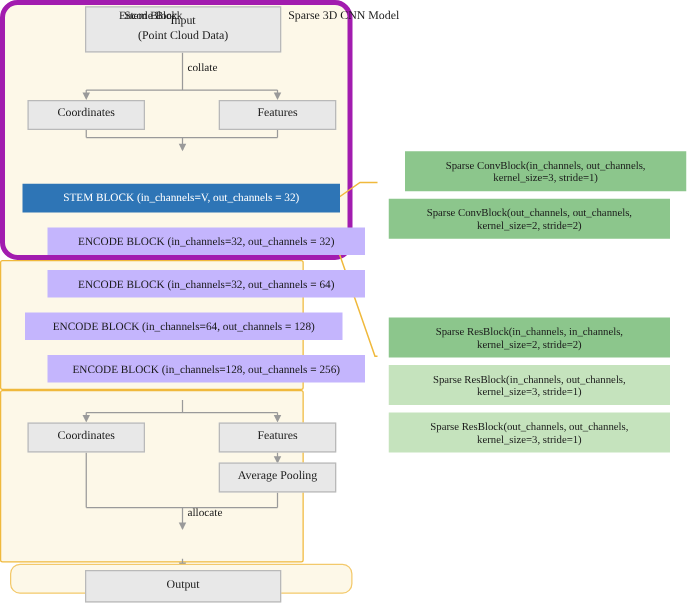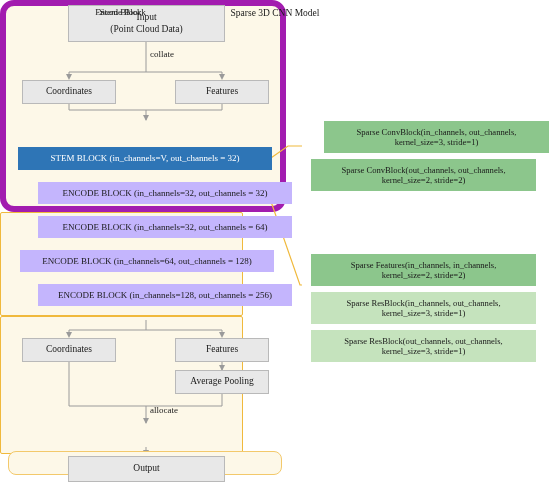--- a/index.html
+++ b/index.html
@@ -30,21 +30,21 @@
   }
   
   .grey-box {
     background: #e8e8e8;
     border: 1px solid #b9b9b9;
     font-size: 9.5px;
   }
   
   .yellow-panel {
     background: #fdf8e8;
-    border: 6px solid #a21caf;
+    border: 4px solid #a21caf;
     border-radius: 14px;
   }
   .yellow-bar {
     background: #fdf8e8;
     border: 1px solid #f3c96b;
     border-radius: 8px;
     font-size: 9.5px;
     margin-top: 28px;
   }
   
@@ -196,21 +196,21 @@
       <span>Sparse ConvBlock(out_channels, out_channels,</span>
       <span>kernel_size=2, stride=2)</span>
     </div>
   </div>
 
   <div class="ref-panel" style="left:302px; top:231px; width:241px; height:136px;">
     <div class="panel-title" style="left:0; top:6px; width:241px; height:12px;">Encode Block</div>
   </div>
   <div class="node green-mid two-line" style="left:311px; top:254px; width:225px; height:32px;">
     <div>
-      <span>Sparse Features(in_channels, in_channels,</span>
+      <span>Sparse ResBlock(in_channels, in_channels,</span>
       <span>kernel_size=2, stride=2)</span>
     </div>
   </div>
   <div class="node green-light two-line" style="left:311px; top:292px; width:225px; height:32px;">
     <div>
       <span>Sparse ResBlock(in_channels, out_channels,</span>
       <span>kernel_size=3, stride=1)</span>
     </div>
   </div>
   <div class="node green-light two-line" style="left:311px; top:330px; width:225px; height:32px;">

